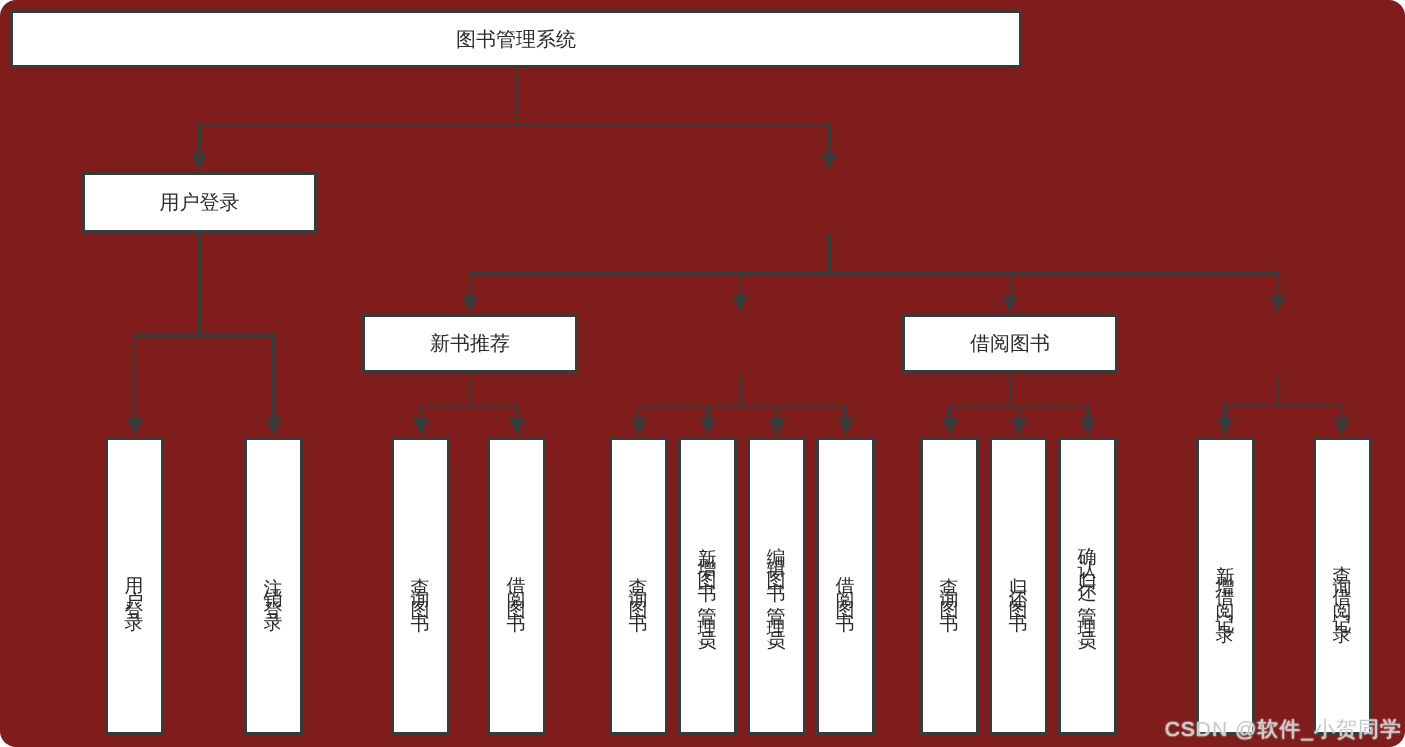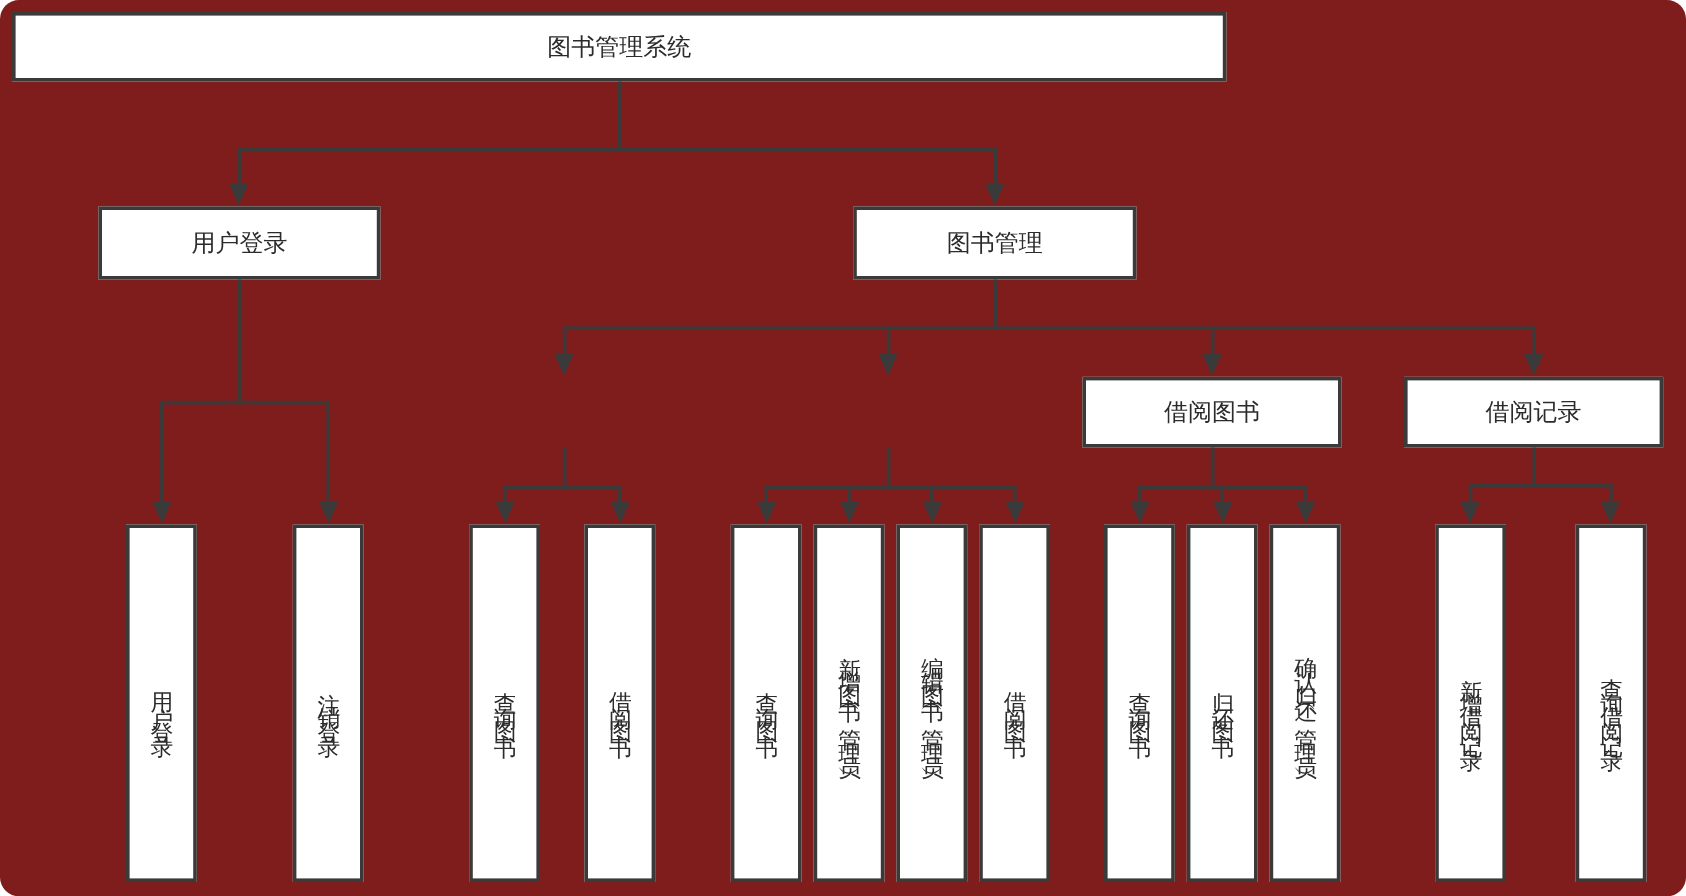--- a/index.html
+++ b/index.html
@@ -37,29 +37,26 @@
 
 <div class="canvas">
 
   <div class="node root" style="left:10px;top:10px;width:1012px;height:58px">
     <span>图书管理系统</span>
   </div>
 
   <div class="node" style="left:82px;top:172px;width:235px;height:61px">
     <span>用户登录</span>
   </div>
-  <div class="node" style="left:711px;top:172px;width:236px;height:61px">
-    <span>图书管理</span>
+
+  <div class="node" style="left:362px;top:314px;width:216px;height:59px">
+    <span>新书推荐</span>
   </div>
-
   <div class="node" style="left:902px;top:314px;width:216px;height:59px">
     <span>借阅图书</span>
-  </div>
-  <div class="node" style="left:1170px;top:314px;width:216px;height:59px">
-    <span>借阅记录</span>
   </div>
 
   <div class="node leaf" style="left:105px;top:437px;width:59px;height:298px">
     <span>用户登录</span>
   </div>
   <div class="node leaf" style="left:244px;top:437px;width:59px;height:298px">
     <span>注销登录</span>
   </div>
 
   <div class="node leaf" style="left:391px;top:437px;width:59px;height:298px">
@@ -92,20 +89,21 @@
     <span>确认归还（管理员）</span>
   </div>
 
   <div class="node leaf" style="left:1196px;top:437px;width:59px;height:298px">
     <span>新增借阅记录</span>
   </div>
   <div class="node leaf" style="left:1313px;top:437px;width:59px;height:298px">
     <span>查询借阅记录</span>
   </div>
 
+  <div class="watermark">CSDN @软件_小贺同学</div>
 <div class="vline" style="left: 514.5px; top: 68px; width: 3px; height: 56px;"></div>
     <div class="hline" style="left: 197.5px; top: 122.5px; width: 633px; height: 3px;"></div>
     <div class="vline" style="left: 197.5px; top: 124px; width: 3px; height: 33px;"></div>
     <div class="arrowhead" style="left: 191px; top: 153px; width: 0px; height: 0px;"></div>
     <div class="vline" style="left: 827.5px; top: 124px; width: 3px; height: 33px;"></div>
     <div class="arrowhead" style="left: 821px; top: 153px; width: 0px; height: 0px;"></div>
     <div class="vline" style="left: 197.5px; top: 233px; width: 3px; height: 102px;"></div>
     <div class="hline" style="left: 133px; top: 333.5px; width: 142px; height: 3px;"></div>
     <div class="vline" style="left: 133px; top: 335px; width: 3px; height: 87px;"></div>
     <div class="arrowhead" style="left: 126.5px; top: 418px; width: 0px; height: 0px;"></div>

